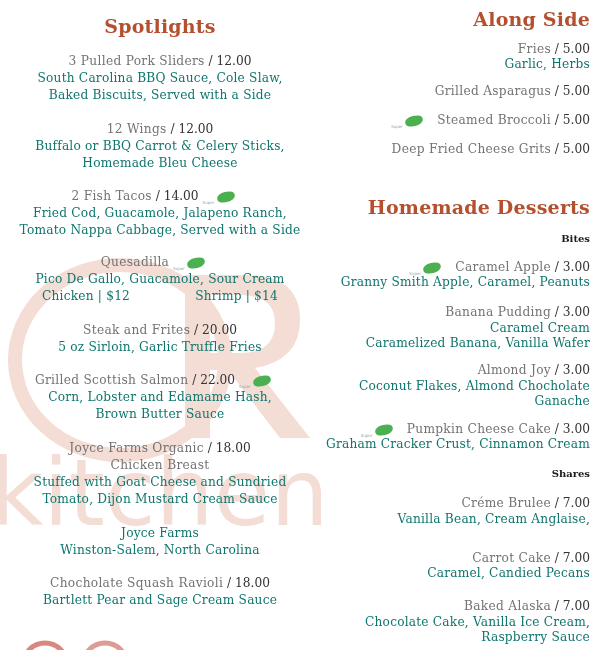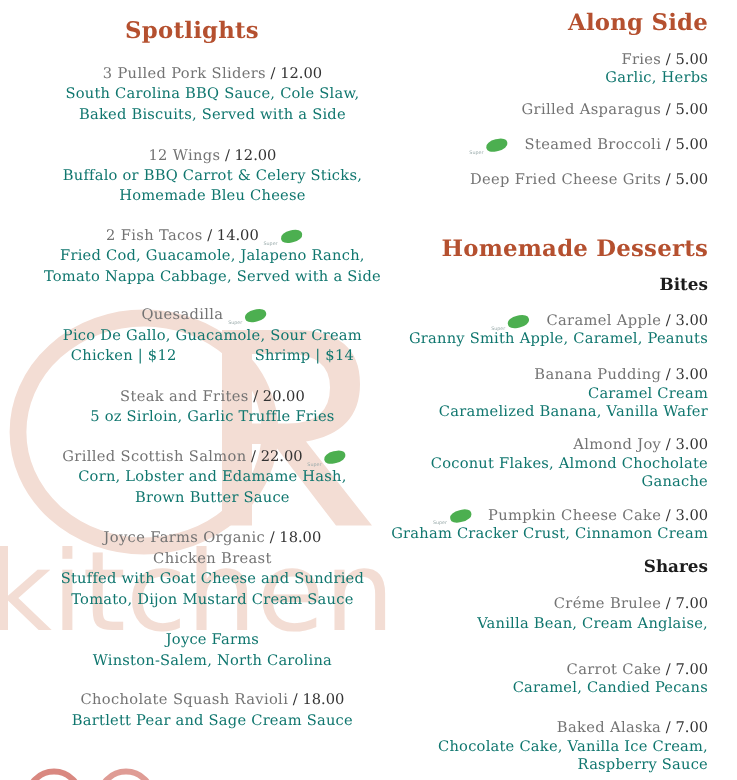--- a/index.html
+++ b/index.html
@@ -11,27 +11,27 @@
   .watermark { position: absolute; left: 0; top: 0; width: 614px; height: 650px; pointer-events: none; z-index: 0; }
   .col { position: absolute; top: 0; z-index: 1; }
   .left { left: 0; width: 310px; text-align: center; }
   .right { left: 320px; width: 270px; text-align: right; }
   h2 {
     margin: 0; color: #b5502f; font-weight: bold;
     font-family: "DejaVu Serif", serif; font-size: 19px; letter-spacing: 0.2px;
   }
   .left h2 { position: absolute; top: 15px; left: 0; width: 320px; text-align: center; }
   .item { position: absolute; font-size: 12.2px; line-height: 17px; white-space: nowrap; }
-  .left .item { left: 17px; width: 320px; text-align: center; }
+  .left .item { left: 0; width: 320px; text-align: center; }
   .right .item { right: 0; width: 300px; text-align: right; }
   .name { font-weight: normal; color: #737373; letter-spacing: 0.3px; }
   .price { color: #333; }
   .desc { color: #0f766e; letter-spacing: 0.2px; }
   .italic { }
-  .sub { font-weight: bold; color: #1c1c1c; font-size: 14px; }
+  .sub { font-weight: bold; color: #1c1c1c; font-size: 10px; }
   .badge {
     display: inline-block; position: relative; width: 42px; height: 12px;
     vertical-align: middle; margin: 0 4px;
   }
   .badge .txt { position: absolute; left: 0; top: 3px; font-size: 4px; color: #9aa;
     font-family: "DejaVu Sans", sans-serif; }
   .badge .leaf { position: absolute; left: 14px; top: 1px; width: 18px; height: 10px;
     background: #4caf50; border-radius: 50% 40% 50% 40%; transform: rotate(-12deg); }
   .split { display: flex; justify-content: space-between; width: 236px; margin: 0 auto; align-items: flex-end; }
 </style>

